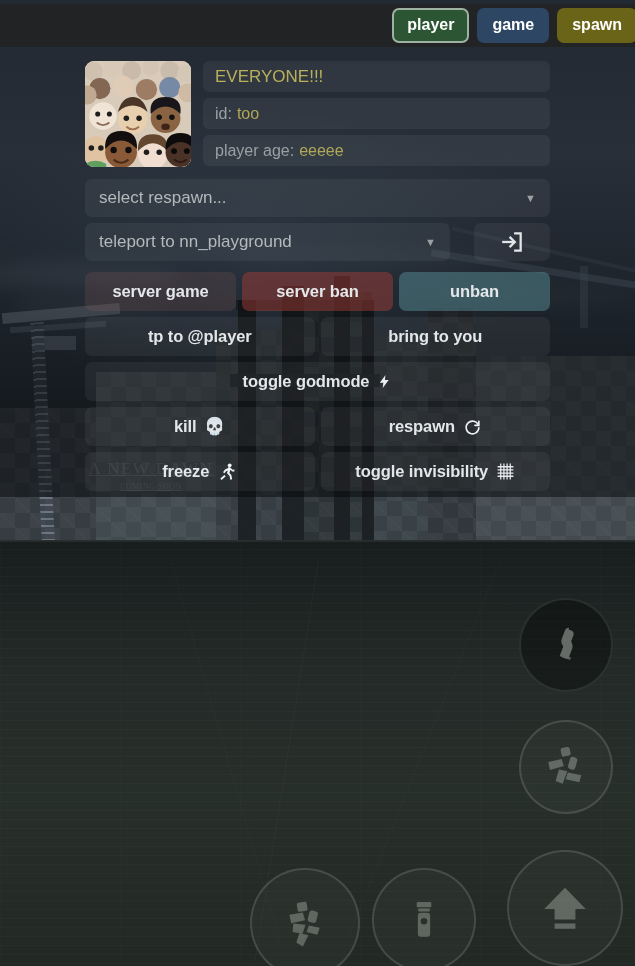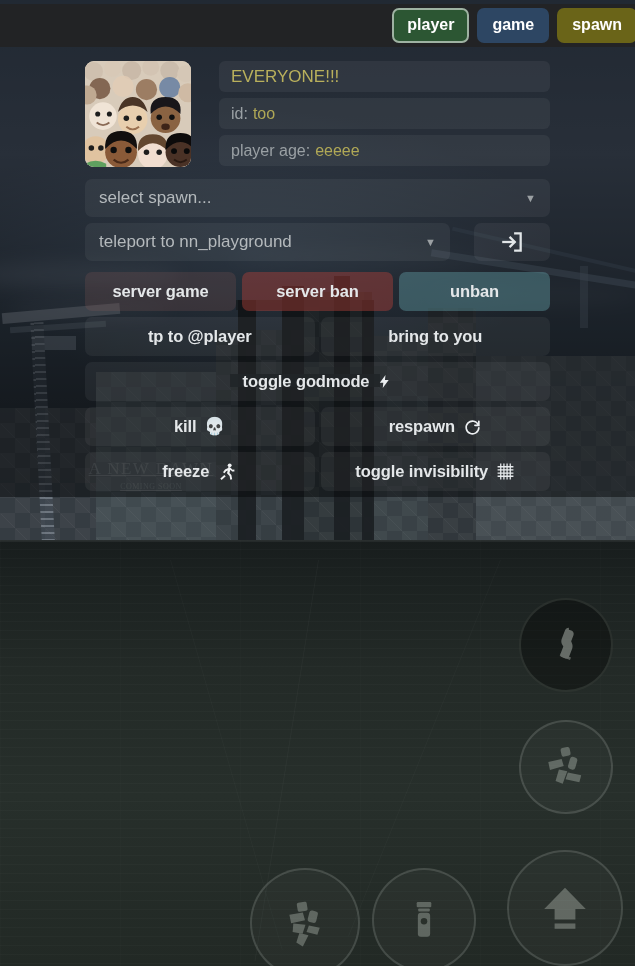--- a/index.html
+++ b/index.html
@@ -201,21 +201,21 @@
     position: absolute;
     left: 0; right: 0; top: 47px;
     height: 450px;
     padding: 14px 85px 0 85px;
     z-index: 30;
   }
 
   
   .profile {
     display: flex;
-    gap: 28px;
+    gap: 12px;
     margin-bottom: 12px;
   }
   .avatar {
     width: 106px; height: 106px;
     border-radius: 9px;
     overflow: hidden;
     flex: 0 0 auto;
     background: #cdbfae;
     position: relative;
   }
@@ -526,21 +526,21 @@
           <span class="val">too</span>
         </div>
         <div class="field">
           <span>player age:</span>
           <span class="val">eeeee</span>
         </div>
       </div>
     </div>
 
     <div class="select">
-      <span>select spawn...</span>
+      <span>select respawn...</span>
       <span class="caret">▼</span>
     </div>
 
     <div class="tp-row">
       <div class="select">
         <span>teleport to nn_playground</span>
         <span class="caret">▼</span>
       </div>
       <div class="tp-go">
         <span>

